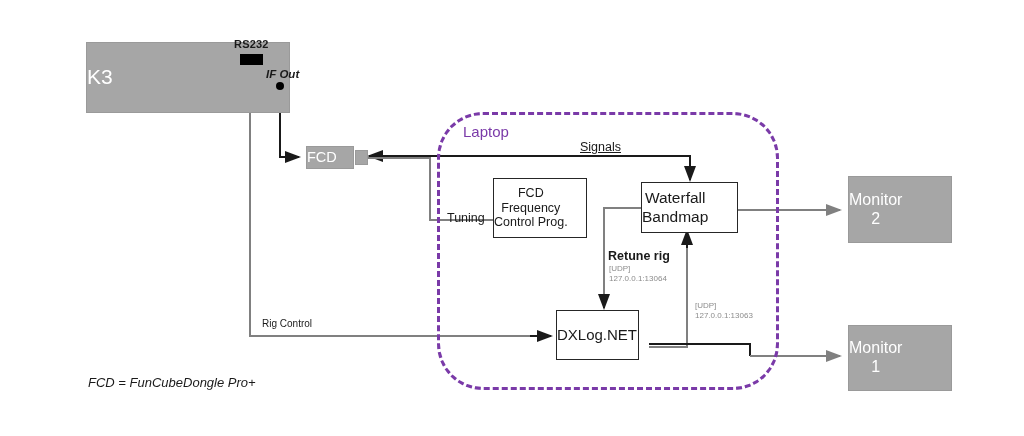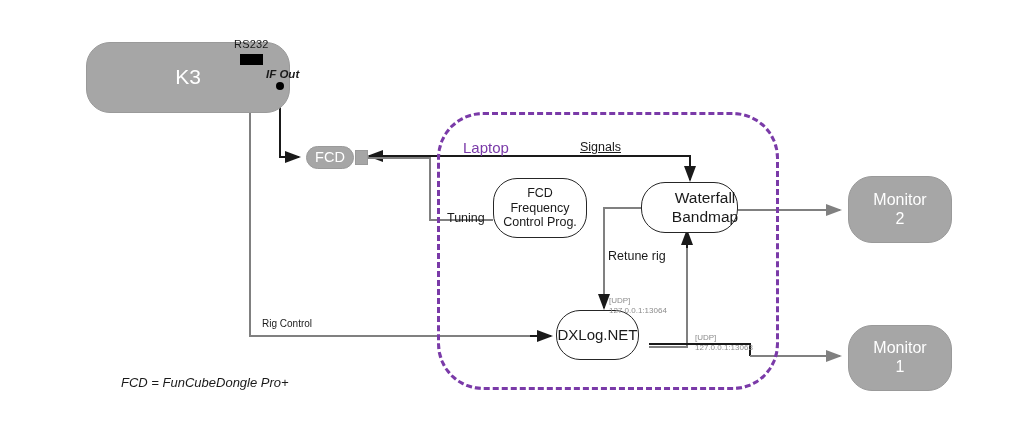--- a/index.html
+++ b/index.html
@@ -21,63 +21,61 @@
     top: 0;
     width: 1024px;
     height: 436px;
     pointer-events: none;
   }
   .box {
     position: absolute;
     box-sizing: border-box;
     display: flex;
     align-items: center;
-    justify-content: center;
+    justify-content: flex-start;
     text-align: center;
     line-height: 1.18;
-    border-radius: 24px;
   }
   .hw-box {
     background: #a6a6a6;
     border: 1px solid #9a9a9a;
     color: #ffffff;
   }
   .sw-box {
     background: #ffffff;
     border: 1px solid #262626;
     color: #1a1a1a;
   }
   .lbl {
     position: absolute;
     color: #1a1a1a;
     white-space: nowrap;
   }
   .lbl-sub {
     position: absolute;
     color: #8c8c8c;
     white-space: nowrap;
-    margin-top: 32px;
   }
   .lbl-wrap {
     position: absolute;
     color: #1a1a1a;
     line-height: 1.2;
   }
   #k3-box {
     left: 86px; top: 42px; width: 204px; height: 71px;
     font-size: 21px;
   }
   #rs232-conn {
     position: absolute;
     left: 240px; top: 54px; width: 23px; height: 11px;
     background: #000000;
   }
   #rs232-label {
     left: 234px; top: 38px;
-    font-size: 11px; font-weight: normal; color: #1a1a1a;
+    font-size: 11px; font-weight: bold; color: #1a1a1a;
     letter-spacing: 0.2px;
   }
   #ifout-label {
     left: 266px; top: 68px;
     font-size: 11.5px; font-weight: bold; color: #1a1a1a; font-style: italic;
   }
   #ifout-dot {
     position: absolute;
     left: 276px; top: 82px; width: 8px; height: 8px;
     background: #000000; border-radius: 50%;
@@ -94,30 +92,29 @@
   }
   #laptop-border {
     position: absolute;
     left: 437px; top: 112px; width: 342px; height: 278px;
     border: 3px dashed #7a3aa8;
     border-radius: 46px;
     box-sizing: border-box;
   }
   #laptop-label {
     left: 463px; top: 123px;
-    font-size: 15px; color: #7a3aa8; margin-top: 16px;
+    font-size: 15px; color: #7a3aa8;
   }
   #fcdprog-box {
     left: 493px; top: 178px; width: 94px; height: 60px;
     font-size: 12.5px;
   }
   #waterfall-box {
     left: 641px; top: 182px; width: 97px; height: 51px;
     font-size: 15.5px;
-    padding-left: 31px;
   }
   #dxlog-box {
     left: 556px; top: 310px; width: 83px; height: 50px;
     font-size: 15px;
   }
   #monitor2-box {
     left: 848px; top: 176px; width: 104px; height: 67px;
     font-size: 16px;
   }
   #monitor1-box {
@@ -127,33 +124,33 @@
   #signals-label {
     left: 580px; top: 140px; font-size: 12.5px; text-decoration: underline;
   }
   #tuning-label {
     left: 447px; top: 211px; font-size: 12.5px;
   }
   #rigcontrol-label {
     left: 262px; top: 318px; font-size: 10px;
   }
   #retune-label {
-    left: 608px; top: 249px; font-size: 12.5px; font-weight: normal;
+    left: 608px; top: 249px; font-size: 12.5px; font-weight: bold;
   }
   #retune-udp1 { left: 609px; top: 264px; font-size: 8px; }
   #retune-udp2 { left: 609px; top: 274px; font-size: 8px; }
   #spots-label {
     left: 694px; top: 251px; font-size: 12.5px; font-weight: bold;
     width: 70px; white-space: normal;
   }
   #spots-udp1 { left: 695px; top: 301px; font-size: 8px; }
   #spots-udp2 { left: 695px; top: 311px; font-size: 8px; }
   #footnote {
     left: 88px; top: 375px;
-    font-size: 13px; font-style: italic; color: #1a1a1a; margin-left: 33px;
+    font-size: 13px; font-style: italic; color: #1a1a1a;
   }
 </style>
 </head>
 <body>
 
 <div id="canvas">
 
   <svg id="wires" viewBox="0 0 1024 436" xmlns="http://www.w3.org/2000/svg">
     <defs>
       <marker id="arrow-black" markerWidth="8" markerHeight="8" refX="7" refY="3" orient="auto" markerUnits="strokeWidth">

